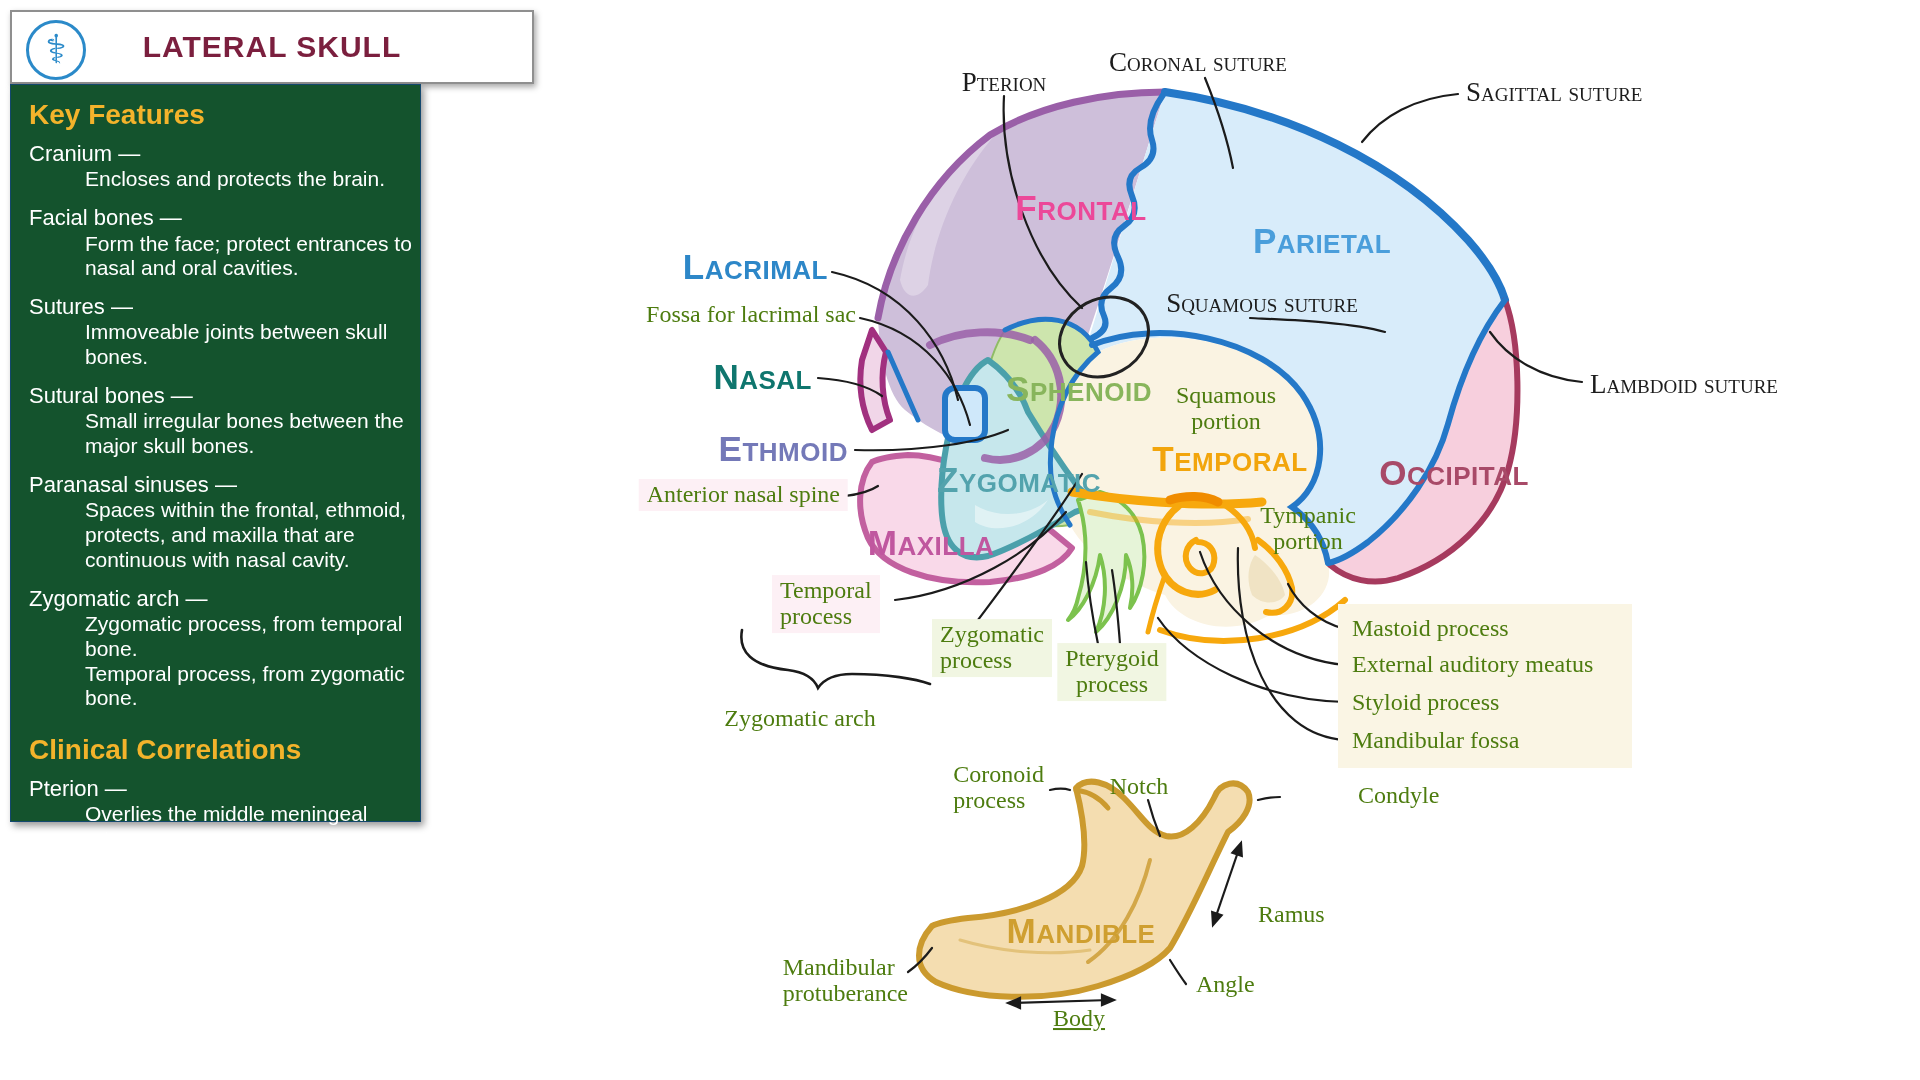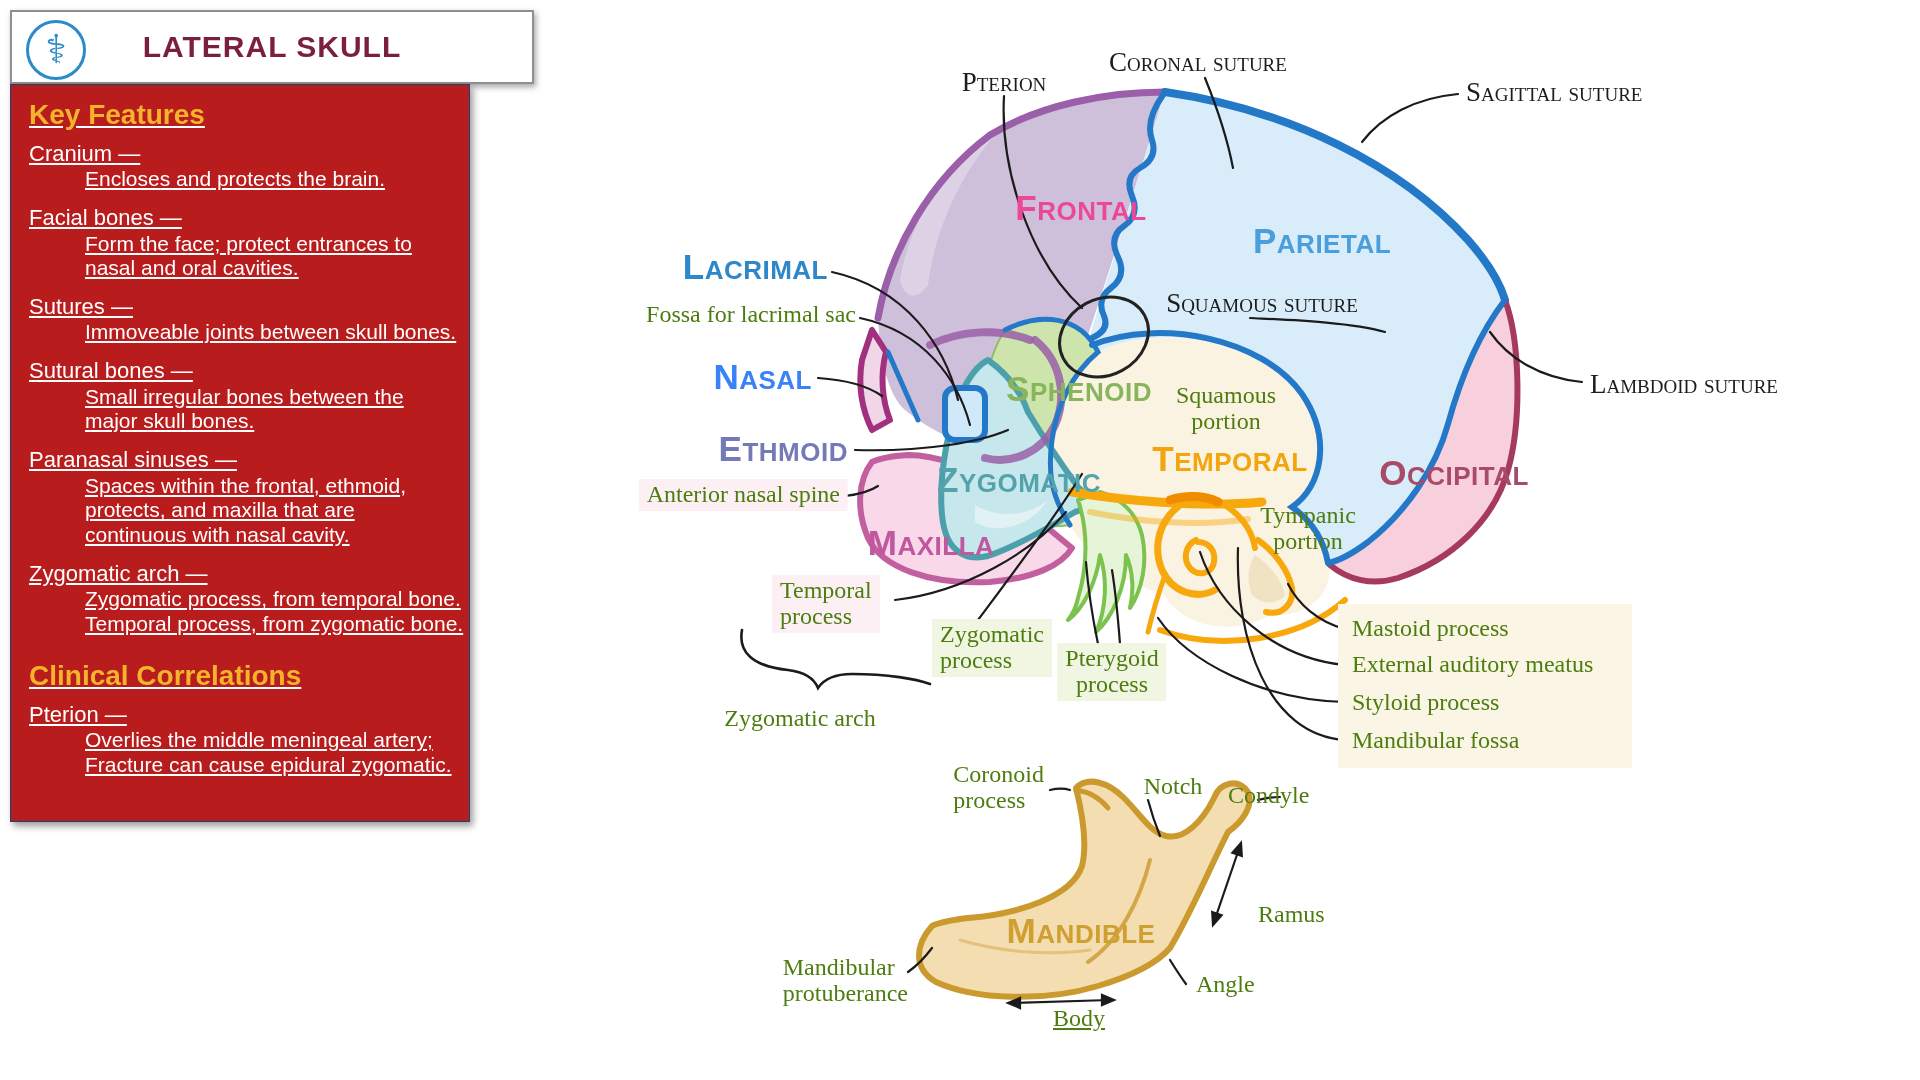--- a/index.html
+++ b/index.html
@@ -7,43 +7,43 @@
          font-family:"Liberation Sans",sans-serif;}
   
   .hdr-box{position:absolute;left:10px;top:10px;width:520px;height:70px;background:#ffffff;
            border:2px solid #8f8f8f;box-shadow:2px 3px 6px rgba(0,0,0,.35);
            display:flex;align-items:center;}
   .logo-wrap{position:absolute;left:14px;top:8px;width:54px;height:54px;border:3px solid #2b8ac9;
              border-radius:50%;display:flex;align-items:center;justify-content:center;}
   .logo-glyph{color:#2b8ac9;font-size:40px;line-height:1;transform:translateY(-1px);}
   .hdr-title{width:100%;text-align:center;color:#7b1f3e;font-weight:bold;font-size:30px;
              letter-spacing:1px;}
-  .panel{position:absolute;left:10px;top:84px;width:460px;height:738px;background:#b91c1c;
+  .panel{position:absolute;left:10px;top:84px;width:411px;height:738px;background:#14532d;
          border:1px solid #13486e;box-shadow:3px 4px 7px rgba(0,0,0,.4);
-         padding:14px 0 0 18px;box-sizing:border-box;color:#ffffff;text-decoration:underline;}
+         padding:14px 0 0 18px;box-sizing:border-box;color:#ffffff;}
   .panel h2{margin:0 0 10px 0;font-size:28px;color:#f3b32b;font-weight:bold;}
   .feat{margin-bottom:13px;}
   .feat .term{font-size:22px;line-height:1.2;}
   .feat .desc{font-size:21px;line-height:1.18;margin-left:56px;}
   .clin-gap{height:10px;}
   
   .lbl{position:absolute;white-space:nowrap;}
   .ctr{transform:translate(-50%,-50%);text-align:center;}
   .lft{transform:translateY(-50%);text-align:left;}
   .rgt{transform:translate(-100%,-50%);text-align:left;}
   .ser{font-family:"Liberation Serif",serif;font-size:24px;color:#4d7c0f;line-height:1.08;}
   .sc{font-family:"Liberation Serif",serif;font-variant:small-caps;font-size:27px;color:#1c1c1c;}
   .bone{font-weight:bold;font-size:26px;letter-spacing:.5px;text-transform:uppercase;line-height:1;}
   .bone::first-letter{font-size:1.35em;}
   .bg-pink{background:#fdf0f5;padding:3px 8px;}
   .bg-green{background:#f1f6e2;padding:3px 8px;}
   .blockbg{position:absolute;background:#faf5e4;}
   .c-frontal{color:#ec4899}.c-parietal{color:#4a9edb}.c-occipital{color:#a84a68}
   .c-temporal{color:#f2a50c}.c-sphenoid{color:#88b55c}.c-zygomatic{color:#53a3ad}
-  .c-maxilla{color:#c0579f}.c-nasal{color:#3b82f6}.c-ethmoid{color:#7479b8}
+  .c-maxilla{color:#c0579f}.c-nasal{color:#0f766e}.c-ethmoid{color:#7479b8}
   .c-lacrimal{color:#2d87c8}.c-mandible{color:#cf9f30}
   svg{position:absolute;left:0;top:0;}
 </style>
 </head>
 <body>
 
 <div id="stage">
 
   <svg width="1920" height="1080" viewBox="0 0 1920 1080">
 
@@ -261,22 +261,22 @@
 
   <div class="lbl lft ser" style="left:1352px;top:629px;">Mastoid process</div>
   <div class="lbl lft ser" style="left:1352px;top:665px;">External auditory meatus</div>
   <div class="lbl lft ser" style="left:1352px;top:703px;">Styloid process</div>
   <div class="lbl lft ser" style="left:1352px;top:741px;">Mandibular fossa</div>
 
   <div class="lbl rgt ser" style="left:1044px;top:788px;">
     <div>Coronoid</div>
     <div>process</div>
   </div>
-  <div class="lbl ctr ser" style="left:1173px;top:787px;">Notch</div>
-  <div class="lbl lft ser" style="left:1228px;top:796px;">Condyle</div>
+  <div class="lbl ctr ser" style="left:1139px;top:787px;">Notch</div>
+  <div class="lbl lft ser" style="left:1358px;top:796px;">Condyle</div>
   <div class="lbl lft ser" style="left:1258px;top:915px;">Ramus</div>
   <div class="lbl lft ser" style="left:1196px;top:985px;">Angle</div>
   <div class="lbl ctr ser" style="left:1079px;top:1019px;text-decoration:underline;">Body</div>
   <div class="lbl rgt ser" style="left:908px;top:981px;">
     <div>Mandibular</div>
     <div>protuberance</div>
   </div>
 
 </div>
 

